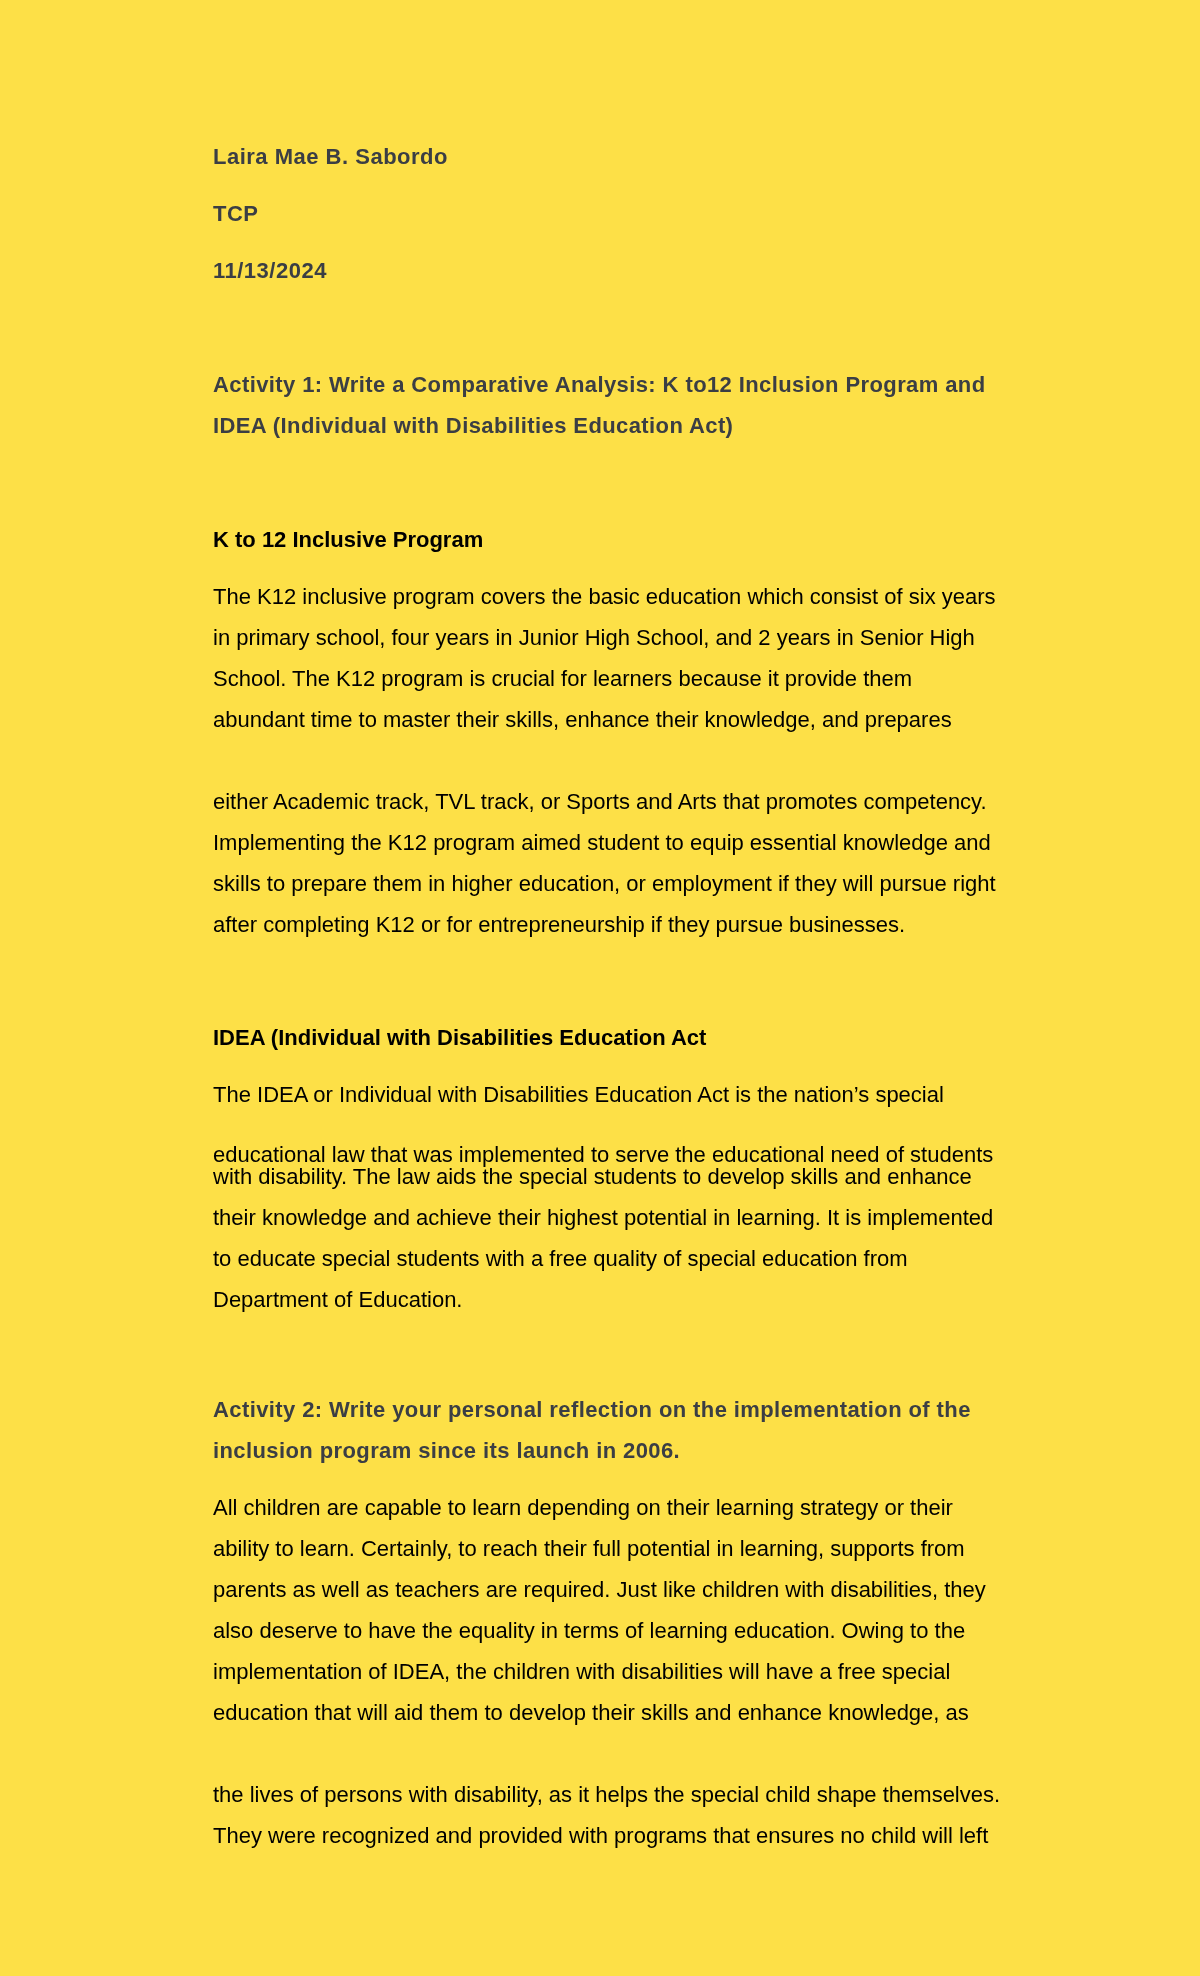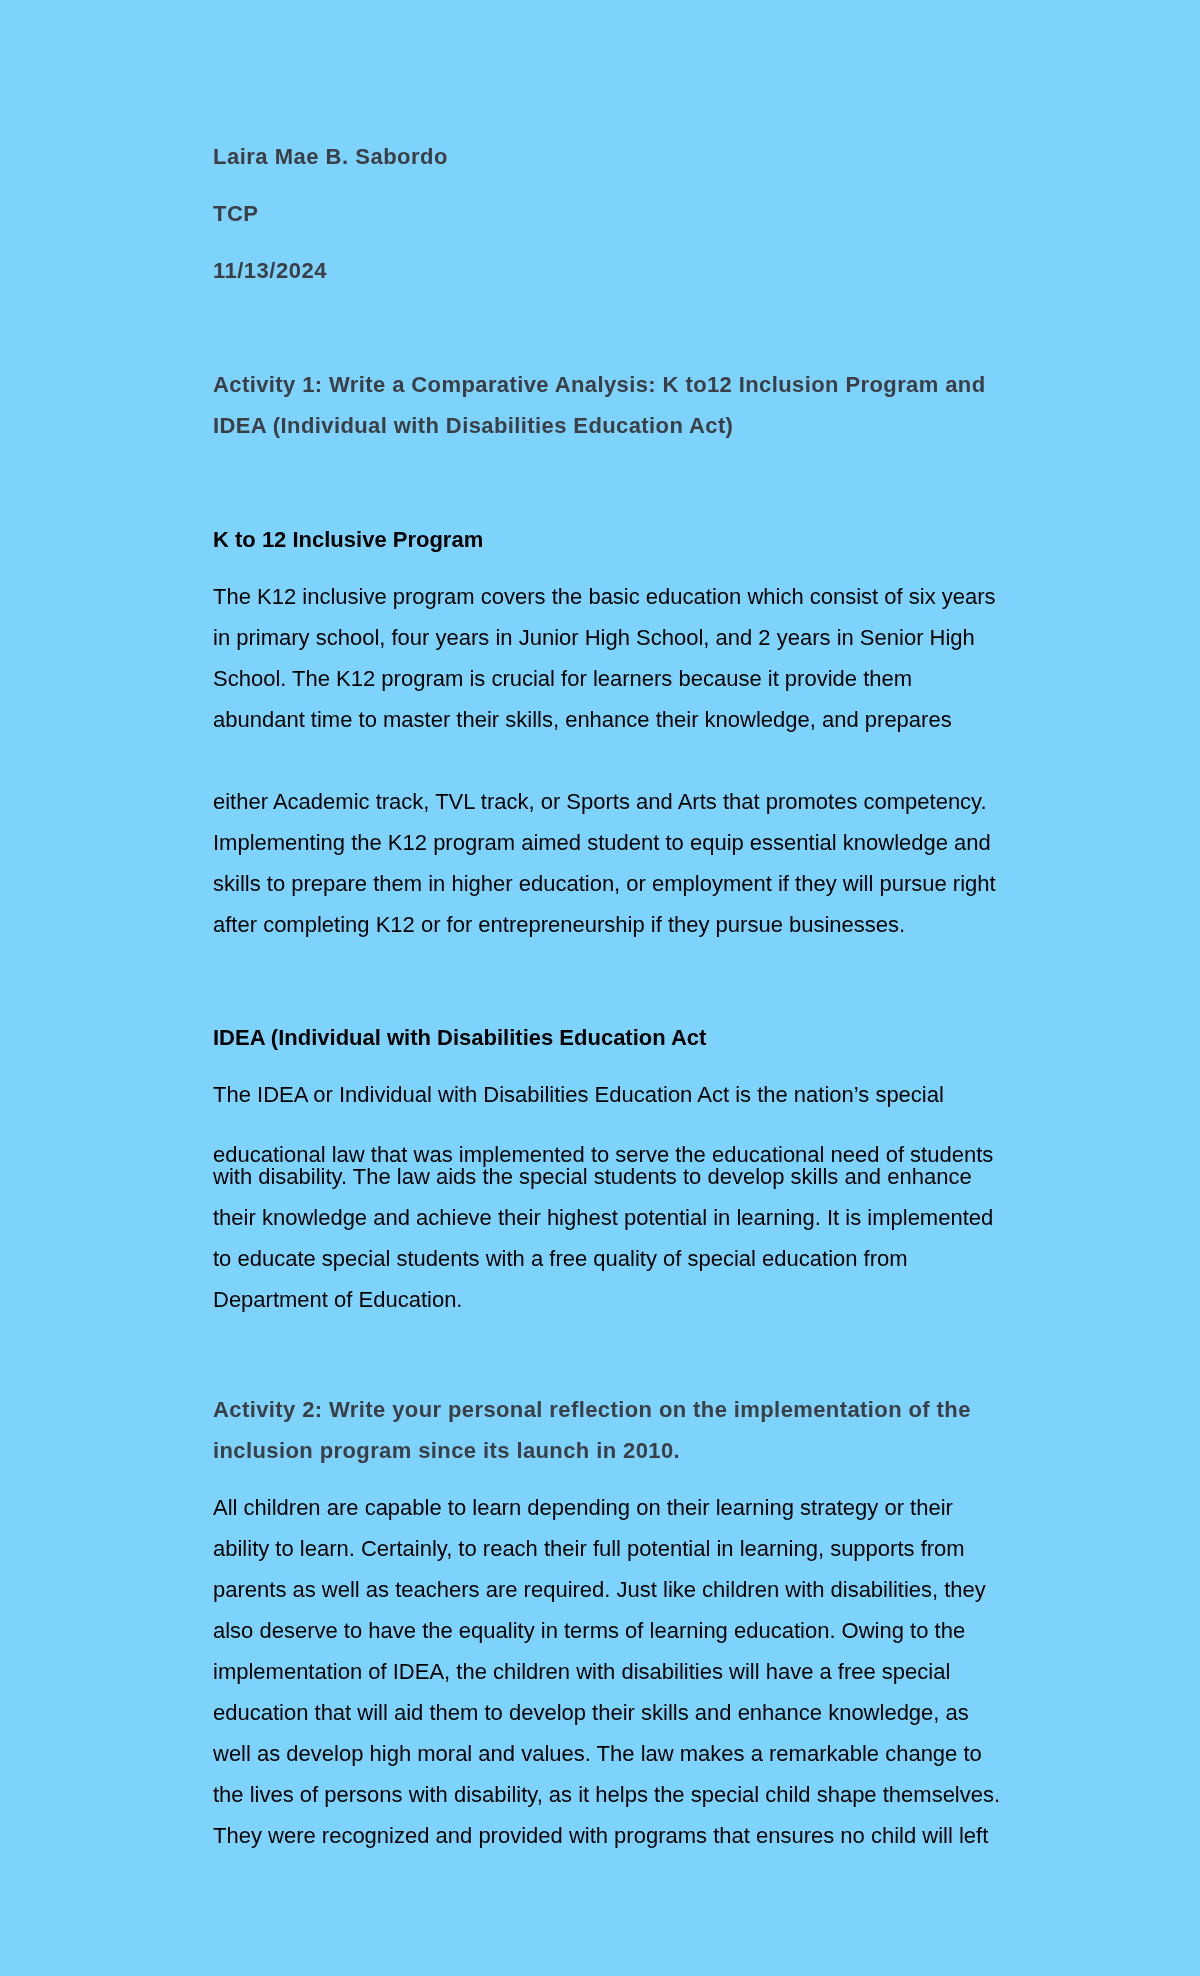--- a/index.html
+++ b/index.html
@@ -1,17 +1,17 @@
 <!DOCTYPE html>
 <html><head>
 <meta charset="utf-8">
 <style>
   html, body { margin: 0; padding: 0; background: #ffffff; }
   body { width: 1200px; height: 1976px; position: relative; overflow: hidden; }
-  .page { position: absolute; left: 0; top: 0; width: 1200px; height: 1976px; background: #7dd3fc; }
+  .page { position: absolute; left: 0; top: 0; width: 1200px; height: 1976px; background: #fde047; }
   .line {
     position: absolute;
     left: 213px;
     white-space: nowrap;
     font-family: "Liberation Sans", sans-serif;
     font-size: 22px;
     line-height: 26px;
     color: #000000;
   }
   .meta { font-weight: bold; color: #3b3e44; letter-spacing: 0.5px; }
@@ -43,25 +43,24 @@
 
   <div class="line subhead" style="top:1025px">IDEA (Individual with Disabilities Education Act</div>
   <div class="line body" style="top:1082px">The IDEA or Individual with Disabilities Education Act is the nation’s special</div>
   <div class="line body" style="top:1142px">educational law that was implemented to serve the educational need of students</div>
   <div class="line body" style="top:1164px">with disability. The law aids the special students to develop skills and enhance</div>
   <div class="line body" style="top:1205px">their knowledge and achieve their highest potential in learning. It is implemented</div>
   <div class="line body" style="top:1246px">to educate special students with a free quality of special education from</div>
   <div class="line body" style="top:1287px">Department of Education.</div>
 
   <div class="line activity" style="top:1397px">Activity 2: Write your personal reflection on the implementation of the</div>
-  <div class="line activity" style="top:1438px">inclusion program since its launch in 2010.</div>
+  <div class="line activity" style="top:1438px">inclusion program since its launch in 2006.</div>
 
   <div class="line body" style="top:1495px">All children are capable to learn depending on their learning strategy or their</div>
   <div class="line body" style="top:1536px">ability to learn. Certainly, to reach their full potential in learning, supports from</div>
   <div class="line body" style="top:1577px">parents as well as teachers are required. Just like children with disabilities, they</div>
   <div class="line body" style="top:1659px">implementation of IDEA, the children with disabilities will have a free special</div>
   <div class="line body" style="top:1618px">also deserve to have the equality in terms of learning education. Owing to the</div>
   <div class="line body" style="top:1700px">education that will aid them to develop their skills and enhance knowledge, as</div>
-  <div class="line body" style="top:1741px">well as develop high moral and values. The law makes a remarkable change to</div>
   <div class="line body" style="top:1782px">the lives of persons with disability, as it helps the special child shape themselves.</div>
   <div class="line body" style="top:1823px">They were recognized and provided with programs that ensures no child will left</div>
 
 </div>
 
 </body></html>

